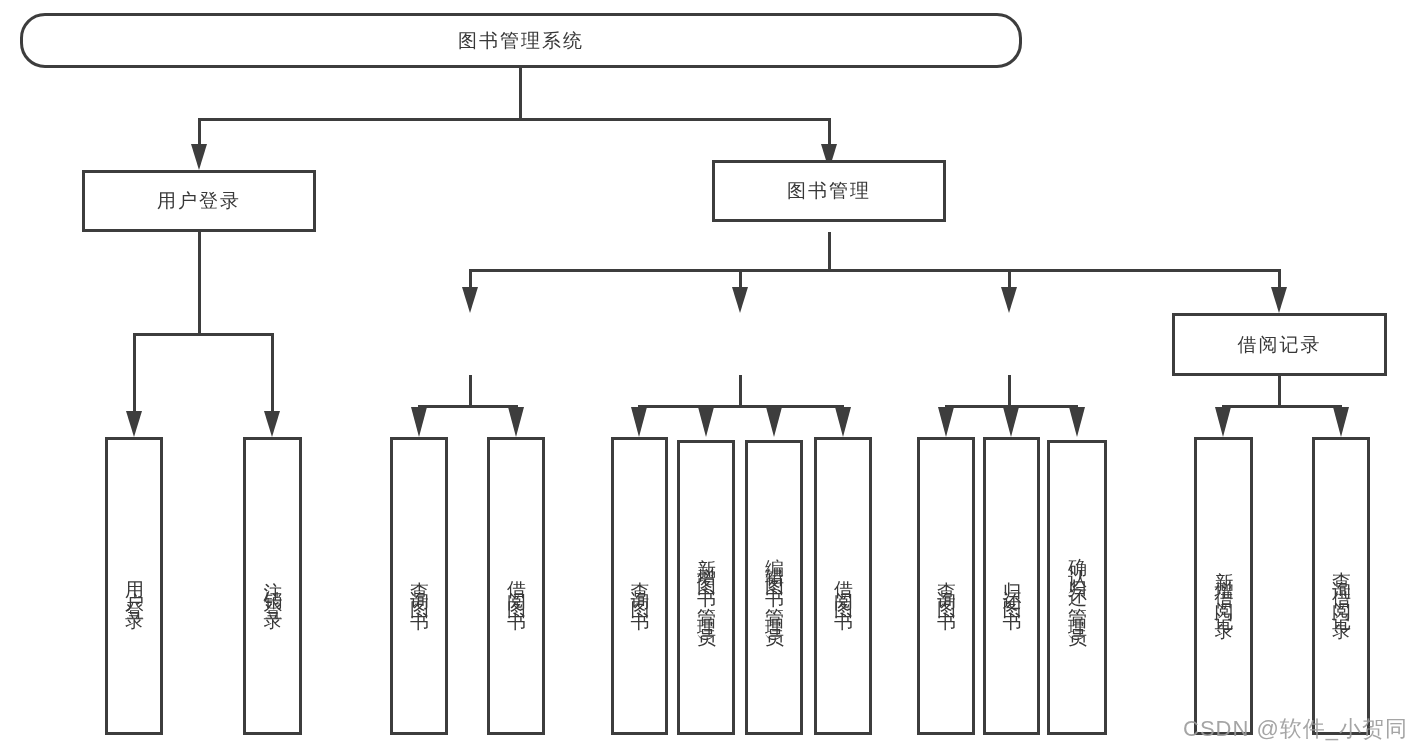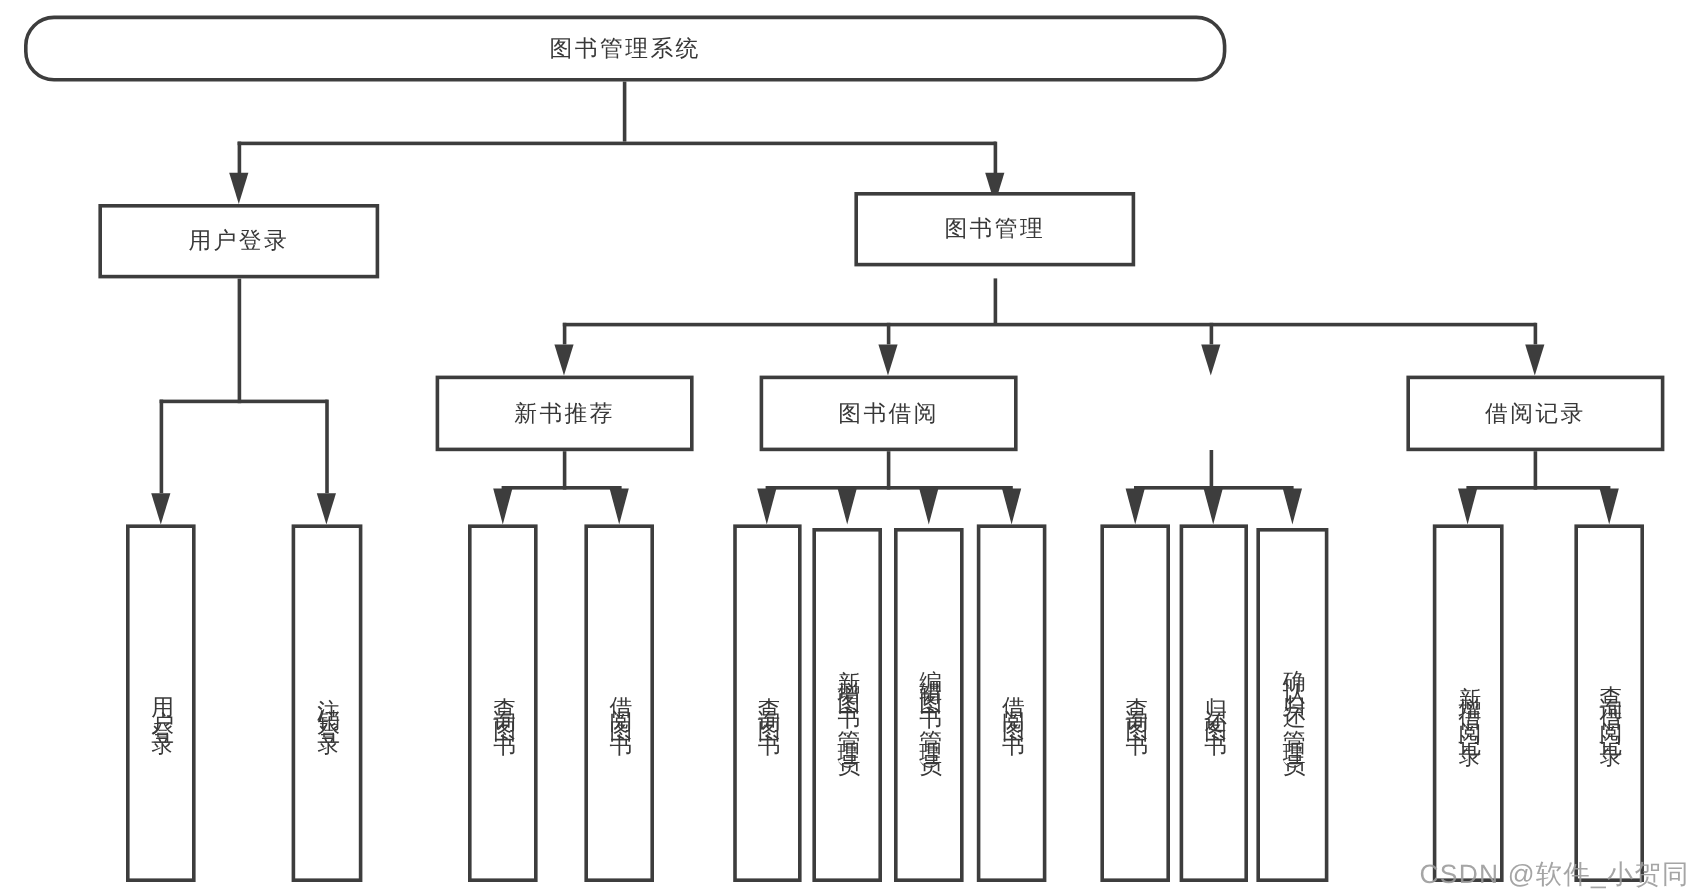--- a/index.html
+++ b/index.html
@@ -119,27 +119,21 @@
   </div>
 
   <div class="node" style="left:82px; top:170px; width:234px; height:62px;">
     <span>用户登录</span>
   </div>
 
   <div class="node" style="left:712px; top:160px; width:234px; height:62px;">
     <span>图书管理</span>
   </div>
 
-  <div class="node" style="left:363px; top:313px; width:215px; height:63px;">
-    <span>新书推荐</span>
-  </div>
 
-  <div class="node" style="left:633px; top:313px; width:215px; height:63px;">
-    <span>图书借阅</span>
-  </div>
 
 
   <div class="node" style="left:1172px; top:313px; width:215px; height:63px;font-family:Liberation Mono, monospace;">
     <span>借阅记录</span>
   </div>
 
   <div class="node leaf" style="left:105px; top:437px; width:58px; height:298px;">
     <span>用户登录</span>
   </div>
   <div class="node leaf" style="left:243px; top:437px; width:59px; height:298px;">

